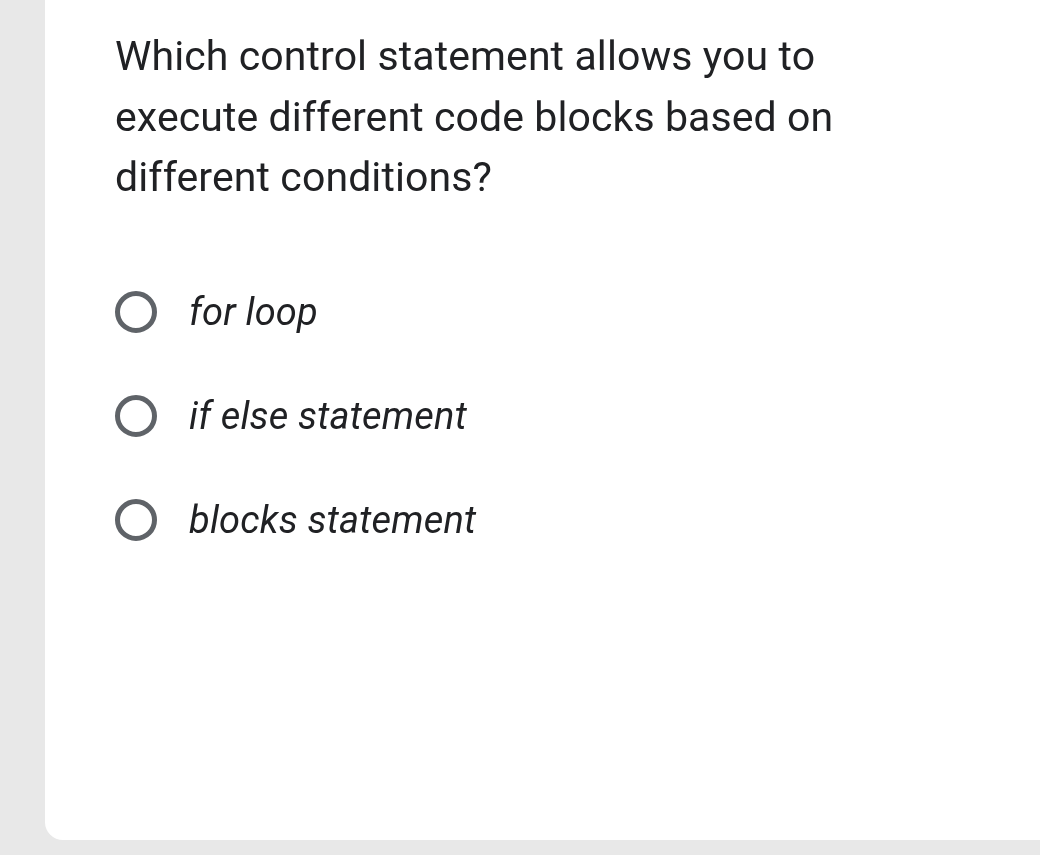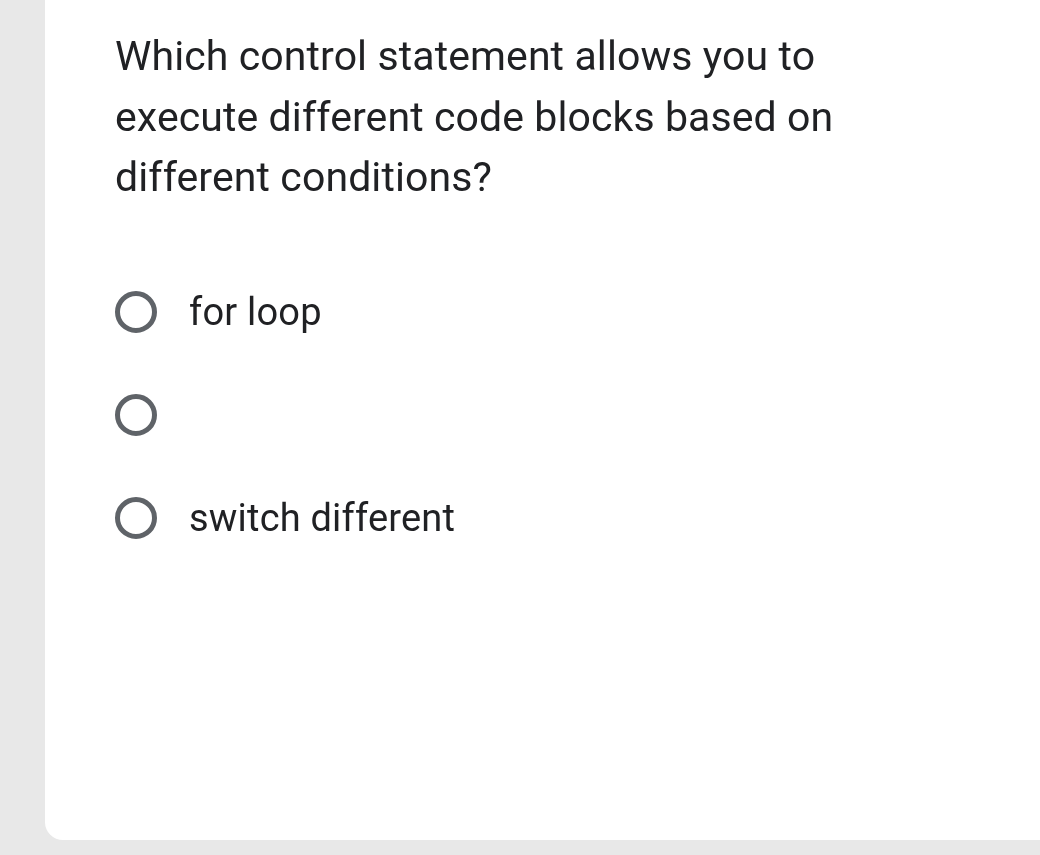--- a/index.html
+++ b/index.html
@@ -61,39 +61,41 @@
       width: 42px;
       height: 42px;
       border: 5px solid #5f6368;
       border-radius: 50%;
       flex: 0 0 auto;
     }
     .option-label {
       font-size: 38px;
       color: #202124;
       letter-spacing: 0.2px;
+      font-style: italic;
     }
   </style>
 </head>
 <body>
 
 <div class="page-bg"></div>
 
 <div class="card">
   <div class="question-row">
     <div class="question-text">Which control statement allows you to execute different code blocks based on different conditions?</div>
 
   </div>
 
   <div class="options">
     <div class="option">
       <div class="radio"></div>
       <div class="option-label">for loop</div>
     </div>
     <div class="option">
       <div class="radio"></div>
+      <div class="option-label">if else statement</div>
     </div>
     <div class="option">
       <div class="radio"></div>
-      <div class="option-label">switch different</div>
+      <div class="option-label">blocks statement</div>
     </div>
   </div>
 </div>
 
 </body></html>

